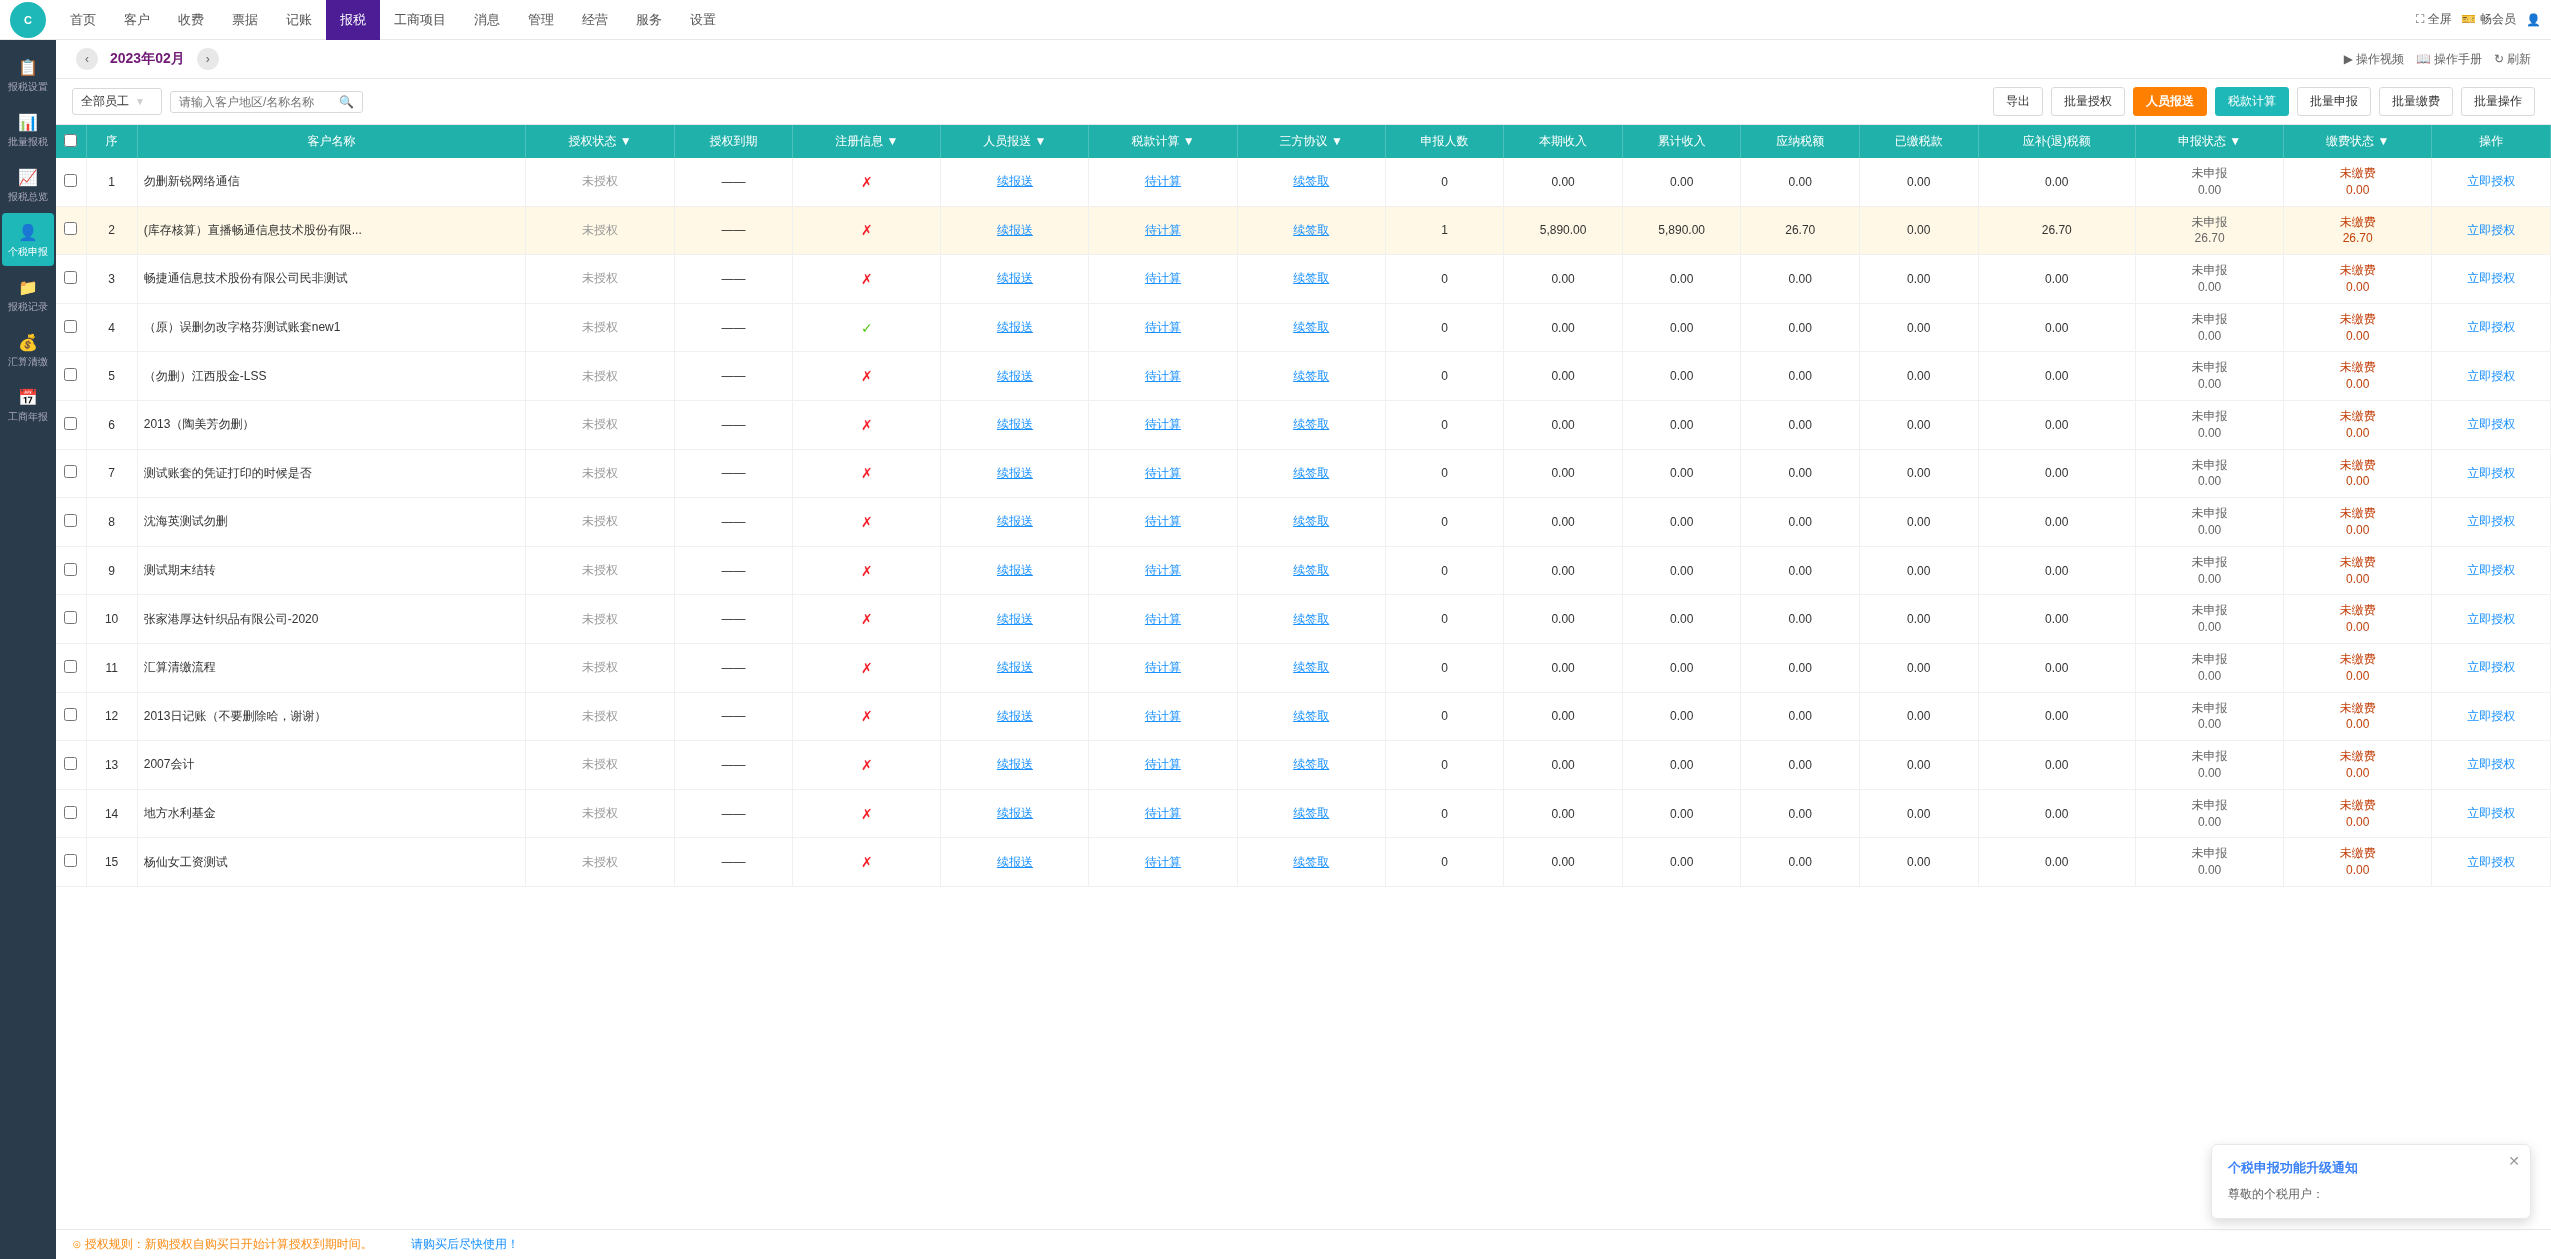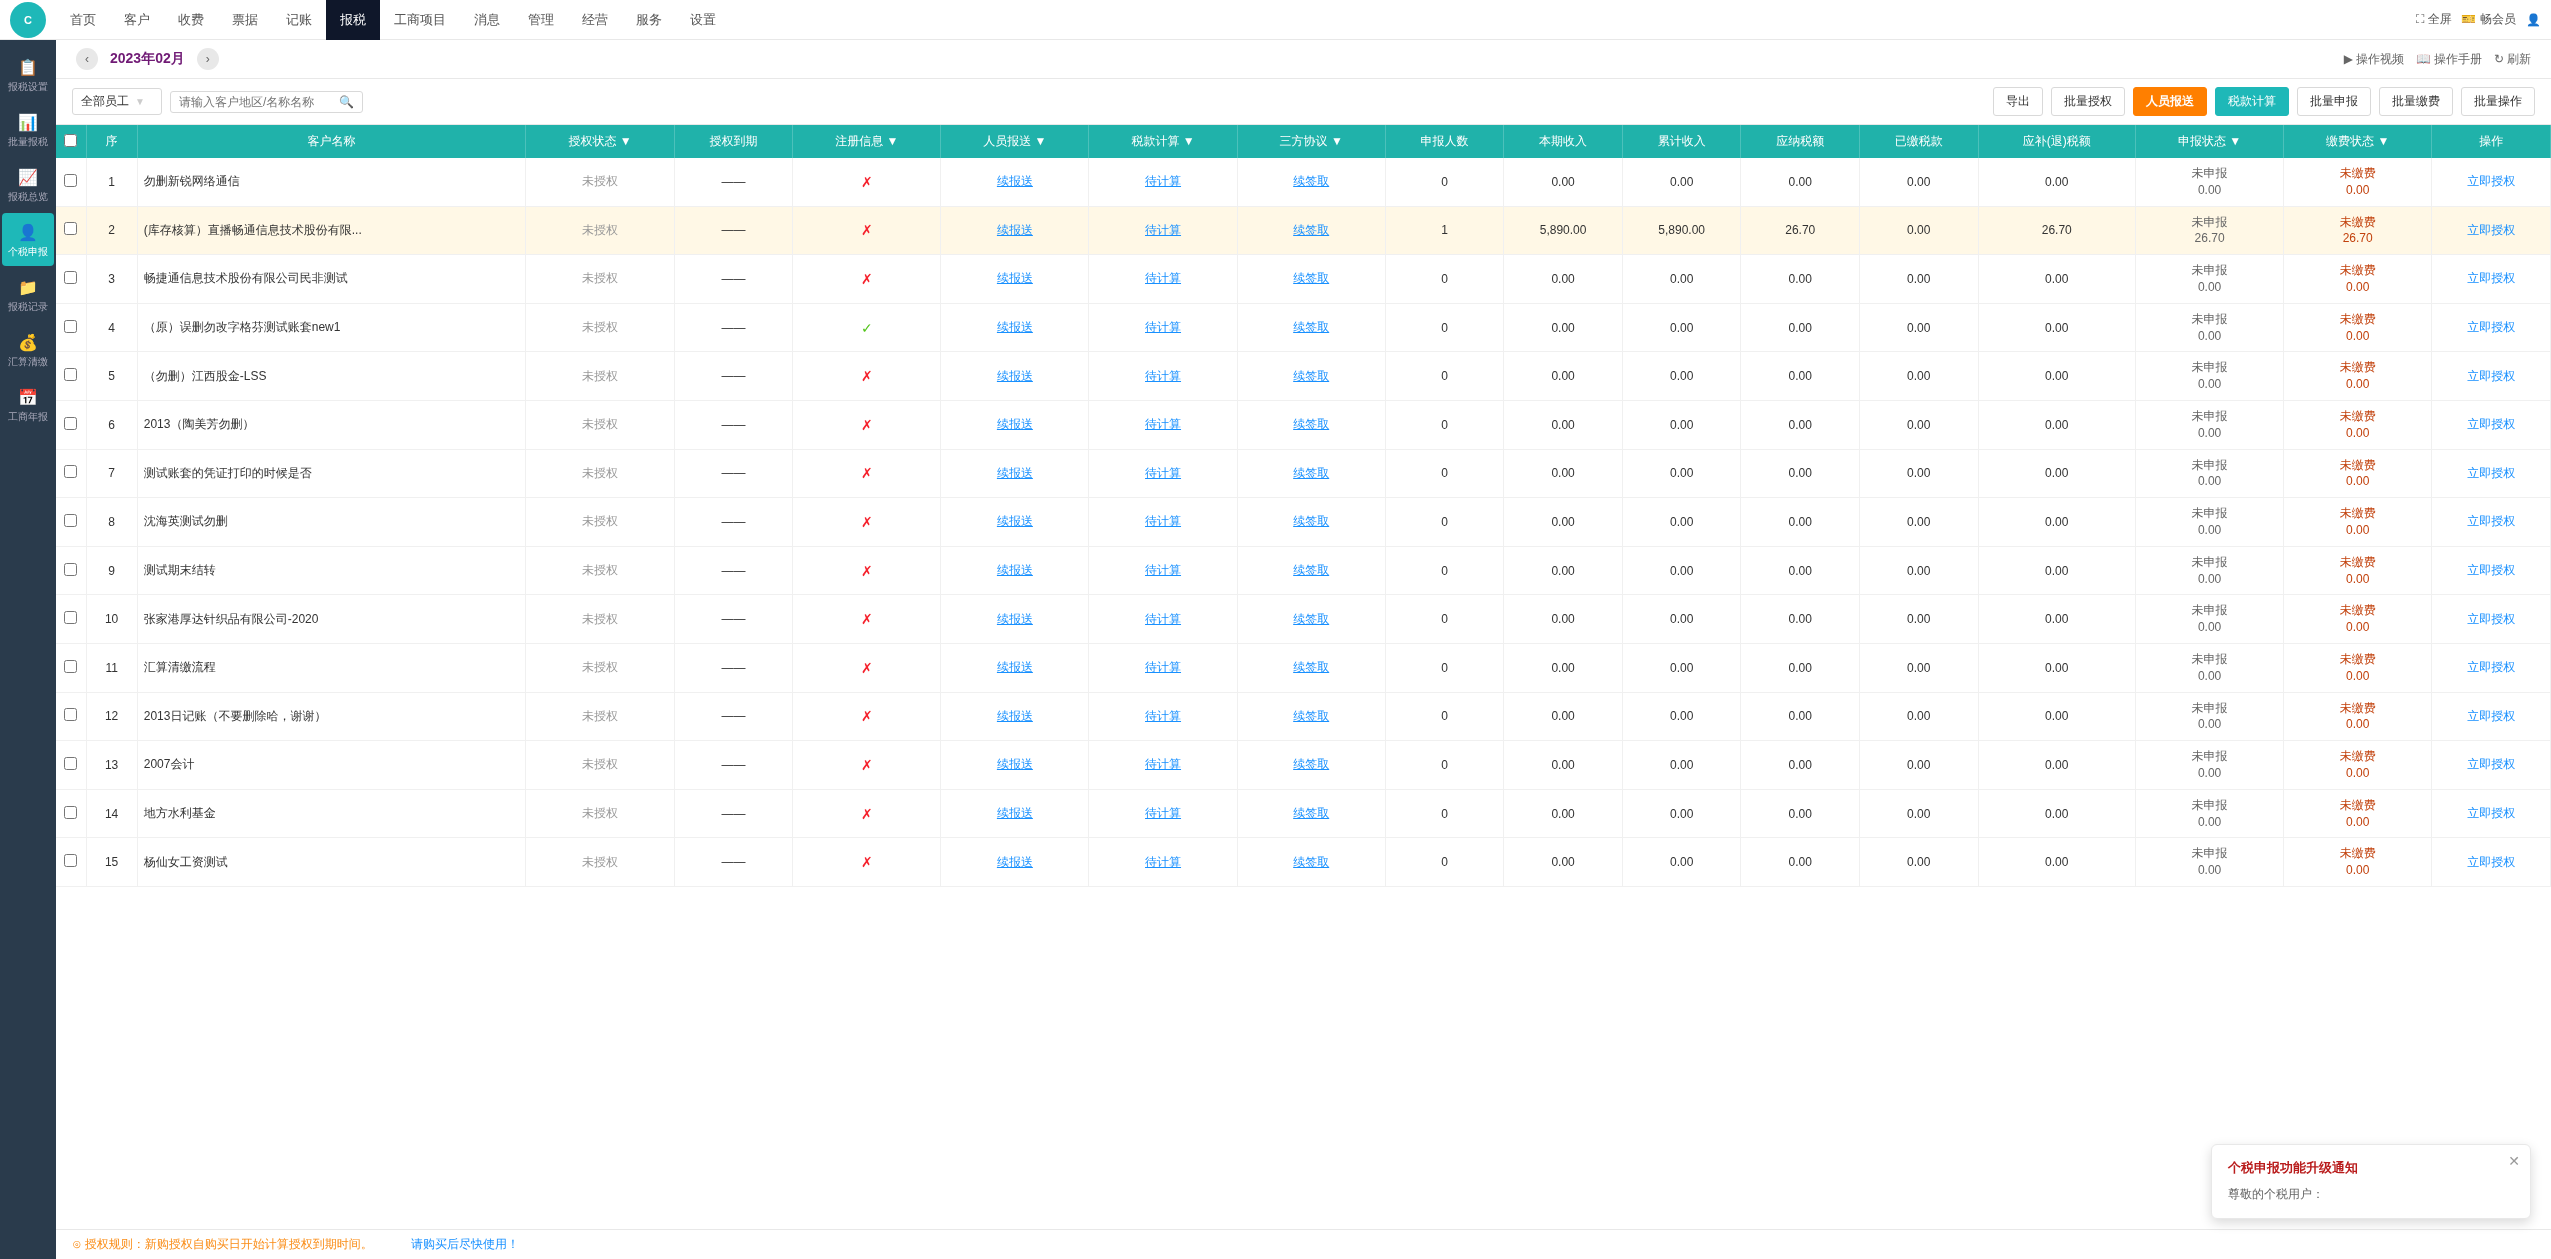--- a/index.html
+++ b/index.html
@@ -16,21 +16,21 @@
       color: #fff; font-size: 11px; font-weight: bold; margin-right: 10px; flex-shrink: 0;
     }
     .top-nav .nav-items {
       display: flex; align-items: center; flex: 1;
     }
     .top-nav .nav-item {
       padding: 0 14px; height: 40px; line-height: 40px; cursor: pointer;
       font-size: 13px; color: #555; white-space: nowrap;
     }
     .top-nav .nav-item.active {
-      background: #0f172a; color: #fff;
+      background: #4c1d95; color: #fff;
     }
     .top-nav .nav-right {
       display: flex; align-items: center; gap: 10px; font-size: 12px; color: #555;
     }
     .top-nav .nav-right span { cursor: pointer; }
 
     
     .layout { display: flex; height: calc(100vh - 40px); }
     .sidebar {
       width: 56px; background: #2a3b4c; display: flex; flex-direction: column;
@@ -130,21 +130,21 @@
     .page-btn { padding: 2px 8px; border: 1px solid #d9d9d9; border-radius: 3px; cursor: pointer; font-size: 12px; }
     .page-btn.active { background: #1eb8b8; color: #fff; border-color: #1eb8b8; }
 
     
     .notification-popup {
       position: fixed; bottom: 40px; right: 20px;
       width: 320px; background: #fff; border: 1px solid #e8e8e8;
       border-radius: 6px; padding: 14px 16px; box-shadow: 0 4px 12px rgba(0,0,0,0.15);
       font-size: 12px; z-index: 100;
     }
-    .notif-title { font-weight: bold; color: #b91c1c; margin-bottom: 8px; font-size: 13px; }
+    .notif-title { font-weight: bold; color: #3b82f6; margin-bottom: 8px; font-size: 13px; }
     .notif-close {
       position: absolute; top: 8px; right: 10px; cursor: pointer; color: #999; font-size: 14px;
     }
     .notif-content { color: #666; line-height: 1.6; }
 
     
     .status-bar {
       background: #fff; border-top: 1px solid #e8e8e8; padding: 4px 16px;
       display: flex; align-items: center; gap: 30px; font-size: 12px; color: #666;
       min-height: 30px;

